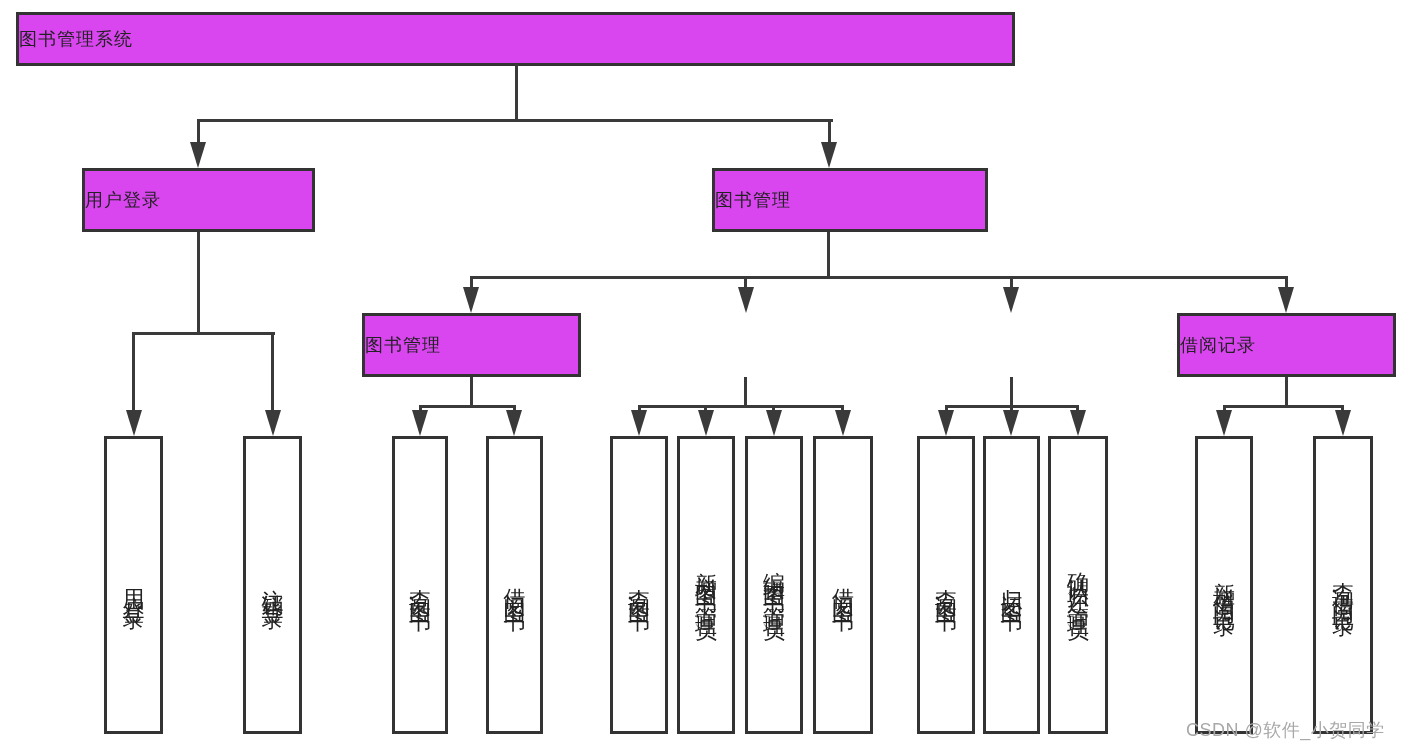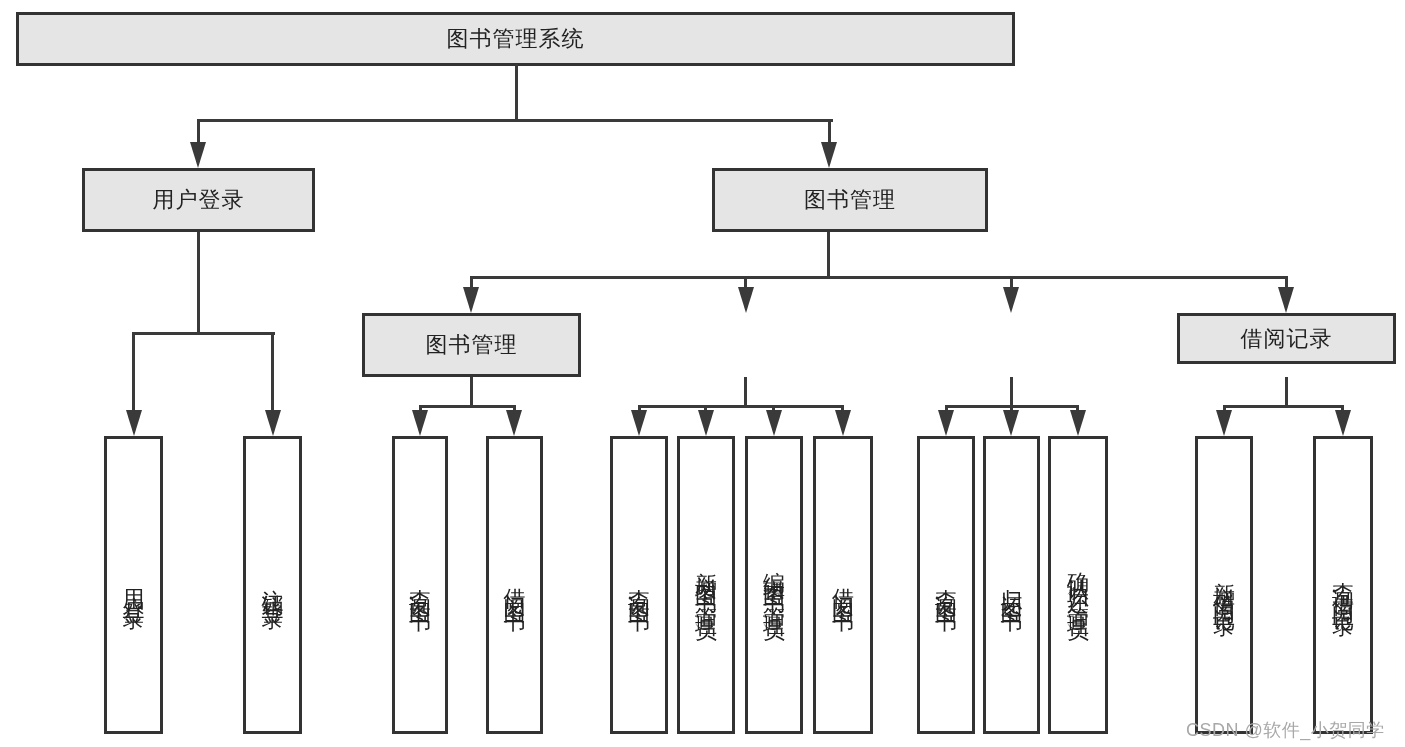--- a/index.html
+++ b/index.html
@@ -2,23 +2,23 @@
 <html><head>
 <meta charset="utf-8">
 <style>
   html,body { margin:0; padding:0; background:#ffffff; }
   .canvas {
     position:relative; width:1405px; height:747px; background:#ffffff;
     font-family:"Liberation Sans", sans-serif; overflow:hidden;
   }
   .box {
     position:absolute; box-sizing:border-box;
-    border:3px solid #333333; background:#e5e5e5;
-    display:flex; align-items:center; justify-content:center;
-    font-size:22px; color:#222222; font-weight:500;
+    border:3px solid #333333; background:#d946ef;
+    display:flex; align-items:center; 
+    font-size:18px; color:#222222; font-weight:500;
     letter-spacing:1px;
   }
   .vbox {
     position:absolute; box-sizing:border-box;
     border:3px solid #333333; background:#ffffff;
     display:flex; align-items:center; justify-content:center;
     font-size:22px; color:#222222; font-weight:500;
   }
   .vbox span {
     writing-mode:vertical-rl; text-orientation:mixed;
@@ -48,21 +48,21 @@
   <div class="box" style="left:82px;top:168px;width:233px;height:64px">
     <span>用户登录</span>
   </div>
   <div class="box" style="left:712px;top:168px;width:276px;height:64px">
     <span>图书管理</span>
   </div>
 
   <div class="box" style="left:362px;top:313px;width:219px;height:64px">
     <span>图书管理</span>
   </div>
-  <div class="box" style="left:1177px;top:313px;width:219px;height:51px">
+  <div class="box" style="left:1177px;top:313px;width:219px;height:64px">
     <span>借阅记录</span>
   </div>
 
   <div class="vbox" style="left:104px;top:436px;width:59px;height:298px">
     <span>用户登录</span>
   </div>
   <div class="vbox" style="left:243px;top:436px;width:59px;height:298px">
     <span>注销登录</span>
   </div>
 

